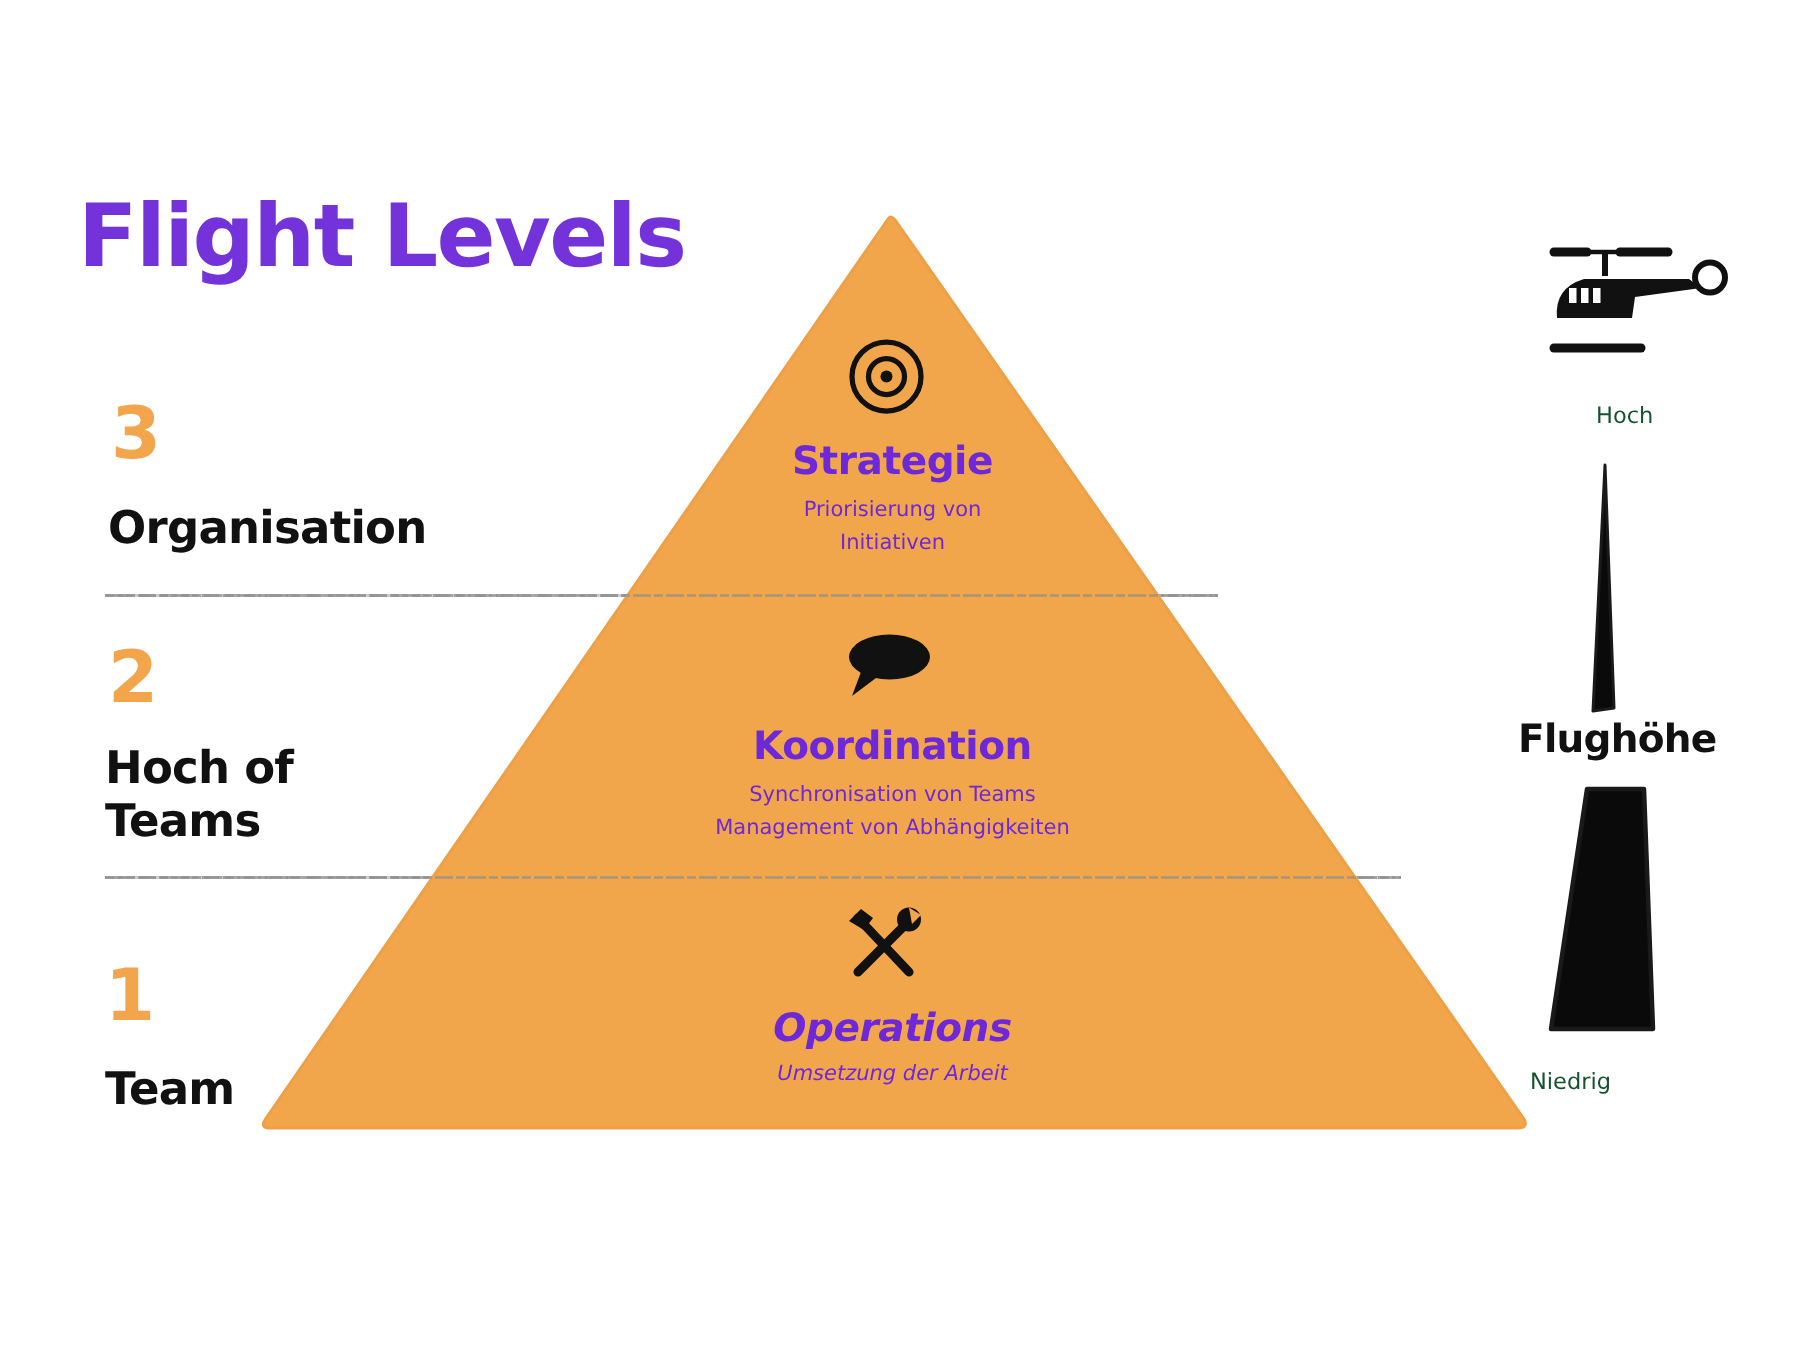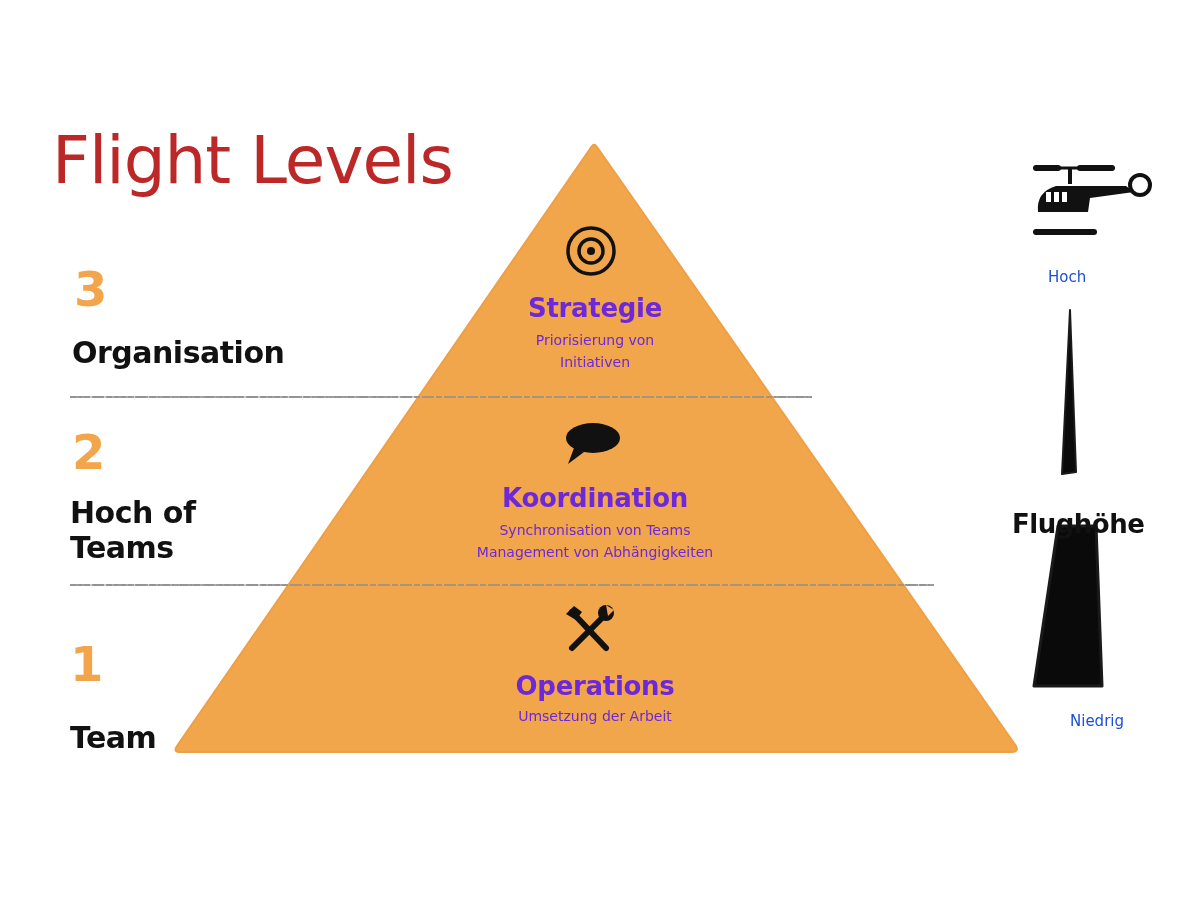--- a/index.html
+++ b/index.html
@@ -14,23 +14,23 @@
       overflow: hidden;
       font-family: "DejaVu Sans", sans-serif;
       color: #111111;
     }
     .abs { position: absolute; }
 
     
     .title {
       left: 52px;
       top: 128px;
-      font-size: 66px;
-      font-weight: normal;
-      color: #b91c1c;
+      font-size: 58px;
+      font-weight: bold;
+      color: #6d28d9;
       letter-spacing: -1px;
       font-family: "DejaVu Sans", sans-serif;
       line-height: 1;
       opacity: 0.95;
     }
 
     
     .lvl-num {
       font-size: 48px;
       font-weight: bold;
@@ -72,21 +72,22 @@
       line-height: 1.1;
     }
     .sec-desc {
       font-size: 14px;
       line-height: 1.6;
     }
 
     
     .right-label {
       font-size: 15px;
-      color: #1d4ed8;
+      color: #14532d;
+      margin-left: 16px;
     }
     .flughoehe {
       font-size: 26px;
       font-weight: bold;
       color: #111;
       letter-spacing: -0.5px;
     }
   </style>
 </head>
 <body>
@@ -114,21 +115,21 @@
   <div class="lvl-num">2</div>
 </div>
 <div class="abs lvl-name" style="left:70px; top:496px;">
   <div>Hoch of</div>
   <div>Teams</div>
 </div>
 
 <div class="abs" style="left:70px; top:640px;">
   <div class="lvl-num">1</div>
 </div>
-<div class="abs lvl-name" style="left:70px; top:710px;margin-top:11px;">
+<div class="abs lvl-name" style="left:70px; top:710px;">
   <div>Team</div>
 </div>
 
 <svg class="abs" style="left:564px; top:224px;" width="54" height="54" viewBox="0 0 54 54">
   <circle cx="27" cy="27" r="23" fill="none" stroke="#111" stroke-width="3.5"></circle>
   <circle cx="27" cy="27" r="12" fill="none" stroke="#111" stroke-width="3.5"></circle>
   <circle cx="27" cy="27" r="4" fill="#111"></circle>
 </svg>
 <div class="section" style="left:470px; top:294px; width:250px;">
   <div class="sec-title">Strategie</div>
@@ -154,21 +155,21 @@
 
   <line x1="8" y1="8" x2="42" y2="44" stroke="#111" stroke-width="6" stroke-linecap="round"></line>
 
   <path d="M2 10 L10 2 L18 8 L12 16 Z" fill="#111"></path>
 
   <line x1="40" y1="12" x2="8" y2="44" stroke="#111" stroke-width="6" stroke-linecap="round"></line>
 
   <circle cx="42" cy="9" r="8" fill="#111"></circle>
   <path d="M42 1 L50 6 L44 12 Z" fill="#f2a64b"></path>
 </svg>
-<div class="section" style="left:470px; top:672px; width:250px;">
+<div class="section" style="left:470px; top:672px; width:250px;font-style:italic;">
   <div class="sec-title">Operations</div>
   <div class="sec-desc" style="margin-top:4px;">
     <div>Umsetzung der Arbeit</div>
   </div>
 </div>
 
 <svg class="abs" style="left:1030px; top:162px;" width="126" height="80" viewBox="0 0 126 80">
 
   <line x1="6" y1="6" x2="28" y2="6" stroke="#111" stroke-width="6" stroke-linecap="round"></line>
   <line x1="50" y1="6" x2="82" y2="6" stroke="#111" stroke-width="6" stroke-linecap="round"></line>
@@ -188,15 +189,15 @@
 
 <div class="abs right-label" style="left:1048px; top:268px;">Hoch</div>
 
 <svg class="abs" style="left:1020px; top:300px;" width="100" height="400" viewBox="0 0 100 400">
 
   <path d="M50 10 L56 172 L42 174 Z" fill="#0a0a0a" stroke="#1a1a1a" stroke-width="2" stroke-linejoin="round"></path>
 
   <path d="M38 226 L76 226 L82 386 L14 386 Z" fill="#0a0a0a" stroke="#1a1a1a" stroke-width="3" stroke-linejoin="round"></path>
 </svg>
 
-<div class="abs flughoehe" style="left:1012px; top:509px;">Flughöhe</div>
-
-<div class="abs right-label" style="left:1070px; top:712px;">Niedrig</div>
+<div class="abs flughoehe" style="left:1012px; top:478px;">Flughöhe</div>
+
+<div class="abs right-label" style="left:1004px; top:712px;">Niedrig</div>
 
 </body></html>

